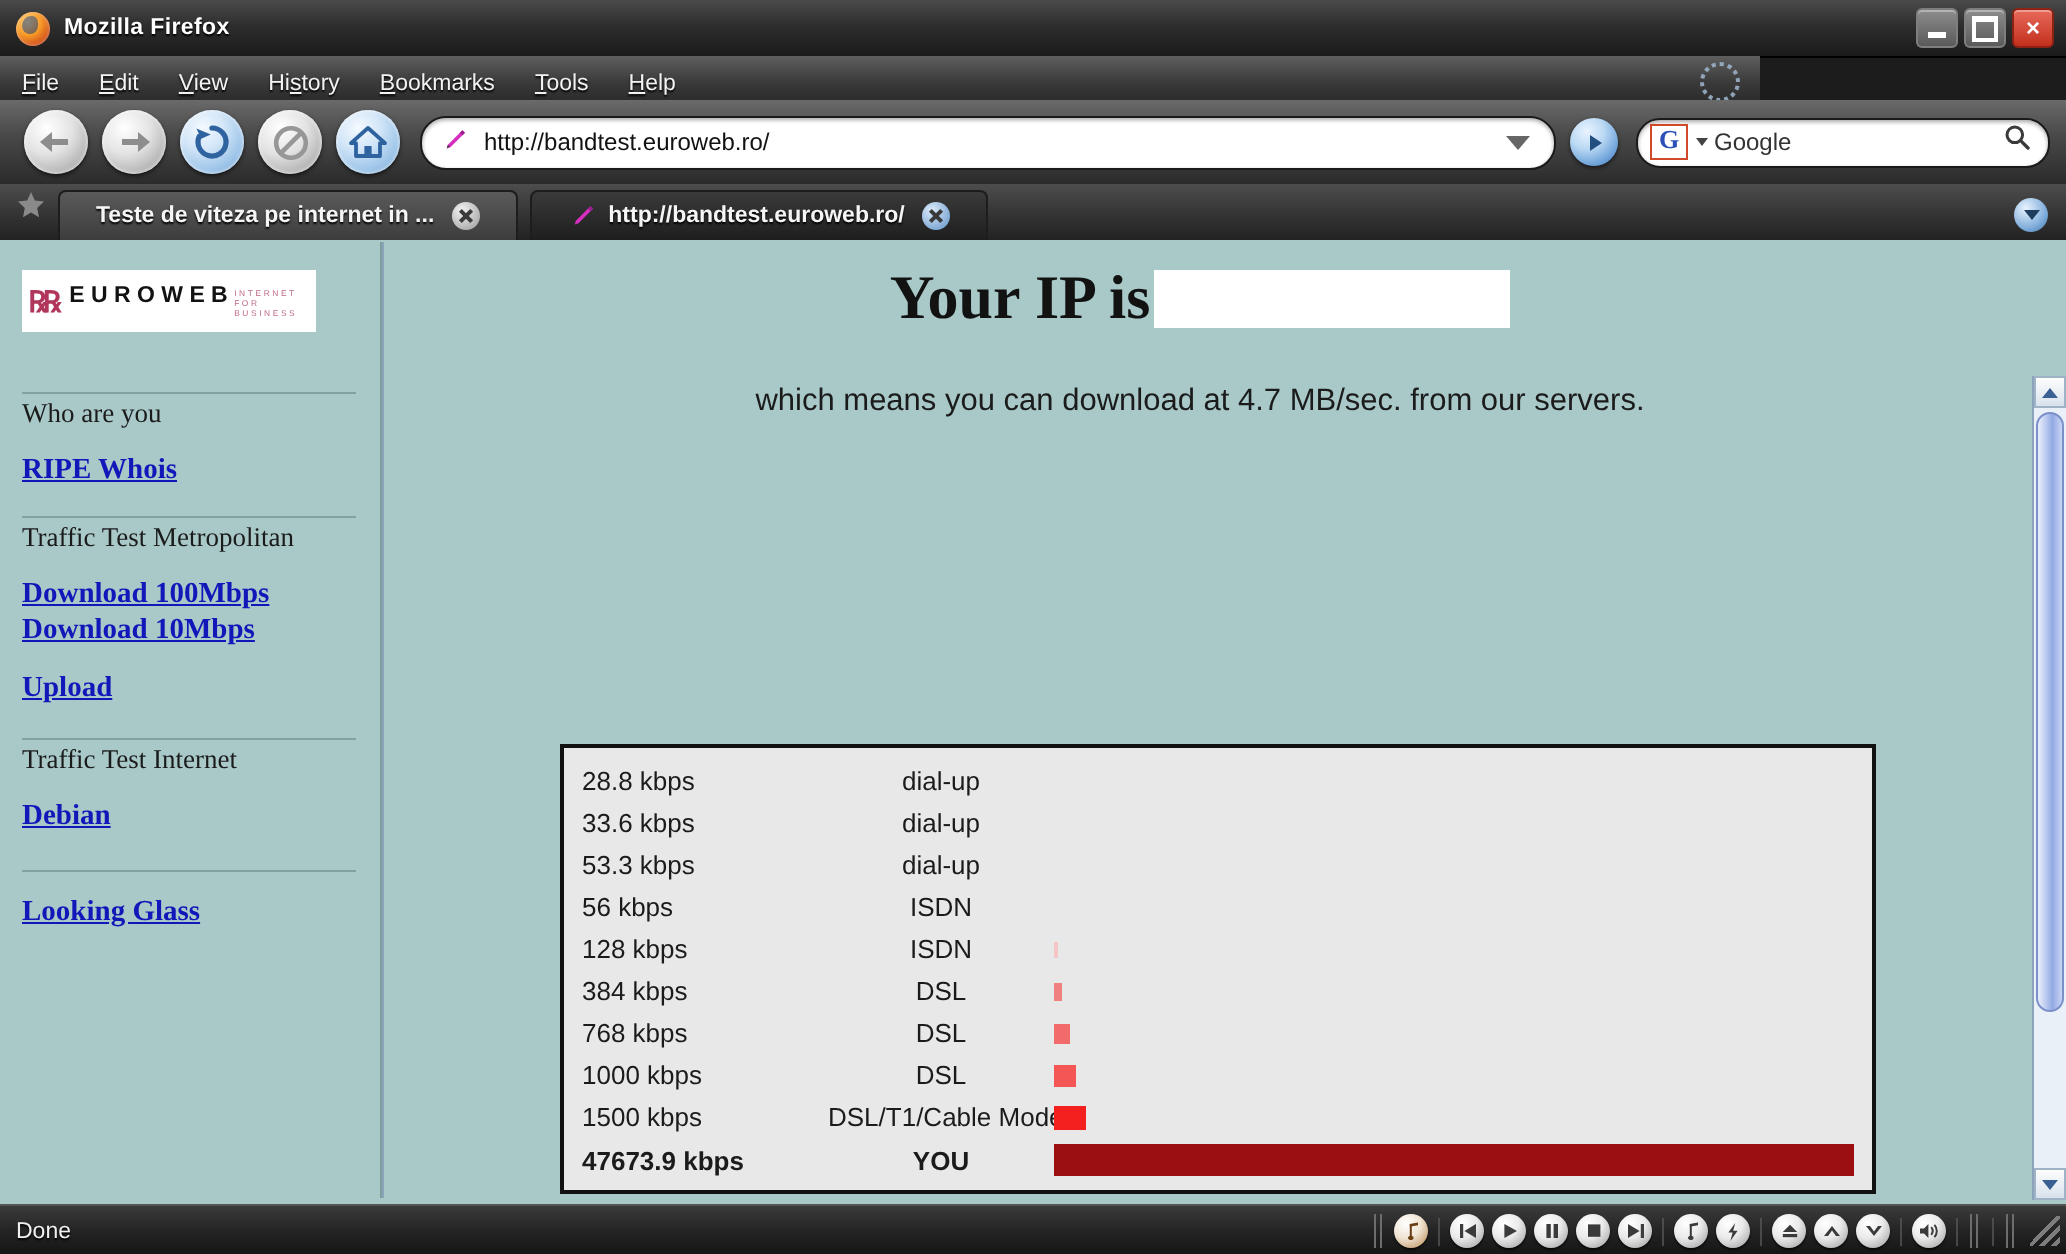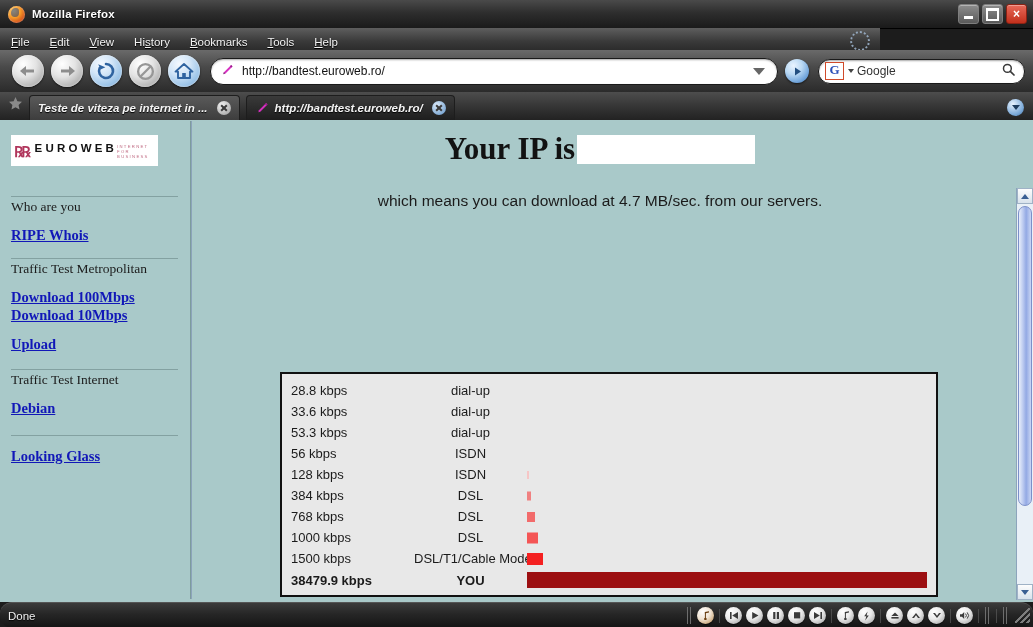--- a/index.html
+++ b/index.html
@@ -133,22 +133,22 @@
   
   .tabbar{
     position:absolute;left:0;top:92px;width:1033px;height:28px;
     background:linear-gradient(to bottom,#4d4d4d 0%,#343434 55%,#222 100%);
     border-bottom:1px solid #000;
     display:flex;align-items:flex-end;
   }
   .star{margin-left:8px;margin-bottom:5px;flex:none;}
   .tab{
     height:24px;display:flex;align-items:center;margin-left:6px;
-    padding:0 8px;border-radius:4px 4px 0 0;flex:none;
-    border:1px solid #1d1d1d;border-bottom:none;font-style:italic;
+    padding:0 18px;border-radius:4px 4px 0 0;flex:none;
+    border:1px solid #1d1d1d;border-bottom:none;
   }
   .tab.inactive{background:linear-gradient(to bottom,#5a5a5a,#3d3d3d);}
   .tab.active{background:linear-gradient(to bottom,#3a3a3a,#1e1e1e);}
   .tab-label{color:#f5f5f5;font-size:11.5px;font-weight:bold;text-shadow:0 1px 1px #000;white-space:nowrap;}
   .tab-close{
     width:14px;height:14px;border-radius:50%;margin-left:9px;flex:none;
     background:radial-gradient(circle at 35% 30%,#f1f1f1,#9a9a9a);
     position:relative;
   }
   .tab.active .tab-close{background:radial-gradient(circle at 35% 30%,#dcebfa,#5f92c6);}
@@ -266,21 +266,21 @@
   .bbarcell{flex:1;position:relative;height:21px;padding-left:2px;}
   .bbar{position:absolute;left:0;top:50%;transform:translateY(-50%);}
   .brow.you .bspeed,.brow.you .btype{font-weight:bold;}
   .brow.you{height:22px;}
 
   
   .statusbar{
     position:absolute;left:0;top:602px;width:1033px;height:25px;
     background:linear-gradient(to bottom,#3b3b3b 0%,#262626 45%,#141414 100%);
     border-top:1px solid #555;
-    display:flex;align-items:center;border-radius:12px;
+    display:flex;align-items:center;
   }
   .status-text{color:#f0f0f0;font-size:11.5px;margin-left:8px;text-shadow:0 1px 1px #000;}
   .tray{position:absolute;right:0;top:0;height:25px;display:flex;align-items:center;}
   .tray-grip{width:5px;height:17px;margin:0 3px;
     background:repeating-linear-gradient(to right,#6d6d6d 0 1px,transparent 1px 3px);}
   .tbtn{
     width:17px;height:17px;border-radius:50%;margin:0 2px;flex:none;
     background:radial-gradient(circle at 35% 28%, #ffffff 0%, #eaeaea 45%, #bdbdbd 75%, #8c8c8c 100%);
     box-shadow:0 1px 1px rgba(0,0,0,.7);
     display:flex;align-items:center;justify-content:center;
@@ -526,21 +526,21 @@
               </div>
             </div>
             <div class="brow">
               <div class="bspeed">1500 kbps</div>
               <div class="btype">DSL/T1/Cable Modem</div>
               <div class="bbarcell">
                 <div class="bbar" style="width: 16px; height: 12px; background: rgb(244, 32, 32);"></div>
               </div>
             </div>
             <div class="brow you">
-              <div class="bspeed">38479.9 kbps</div>
+              <div class="bspeed">47673.9 kbps</div>
               <div class="btype">YOU</div>
               <div class="bbarcell">
                 <div class="bbar" style="width: 400px; height: 16px; background: rgb(156, 15, 17);"></div>
               </div>
             </div>
           </div>
       </div>
 
       <div class="sb-v" style="left:1016px;top:68px;height:412px;border-left:1px solid #8ca4bb;">
         <div class="sb-arrow" style="position:absolute;left:0;top:0">

